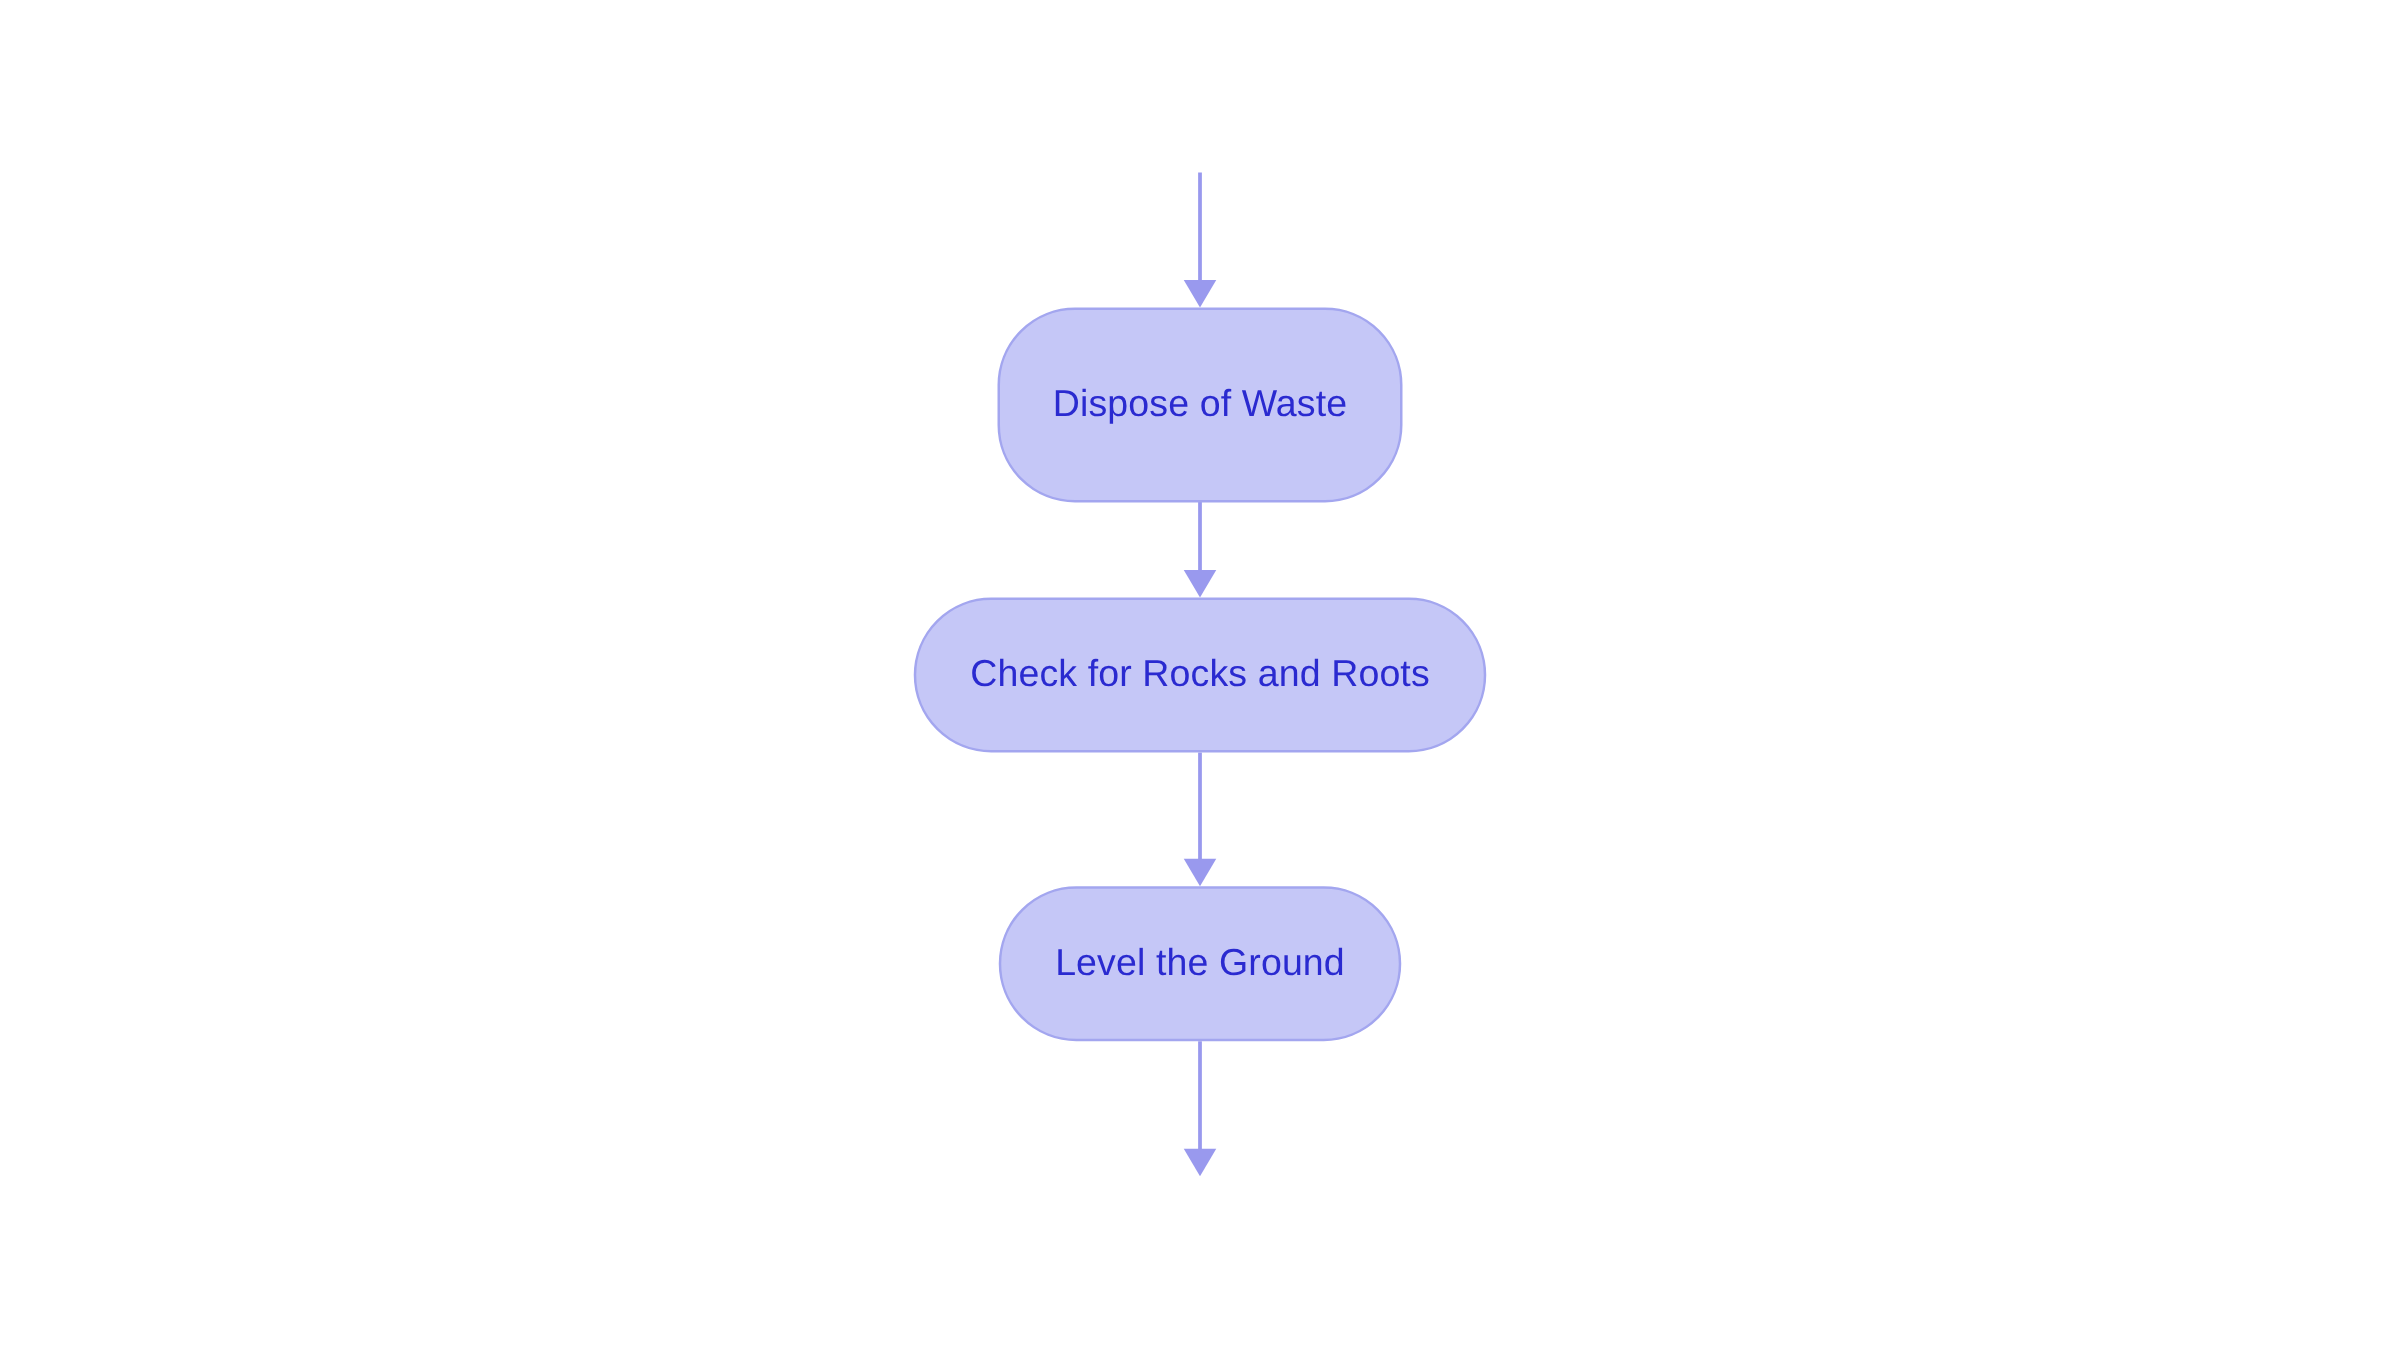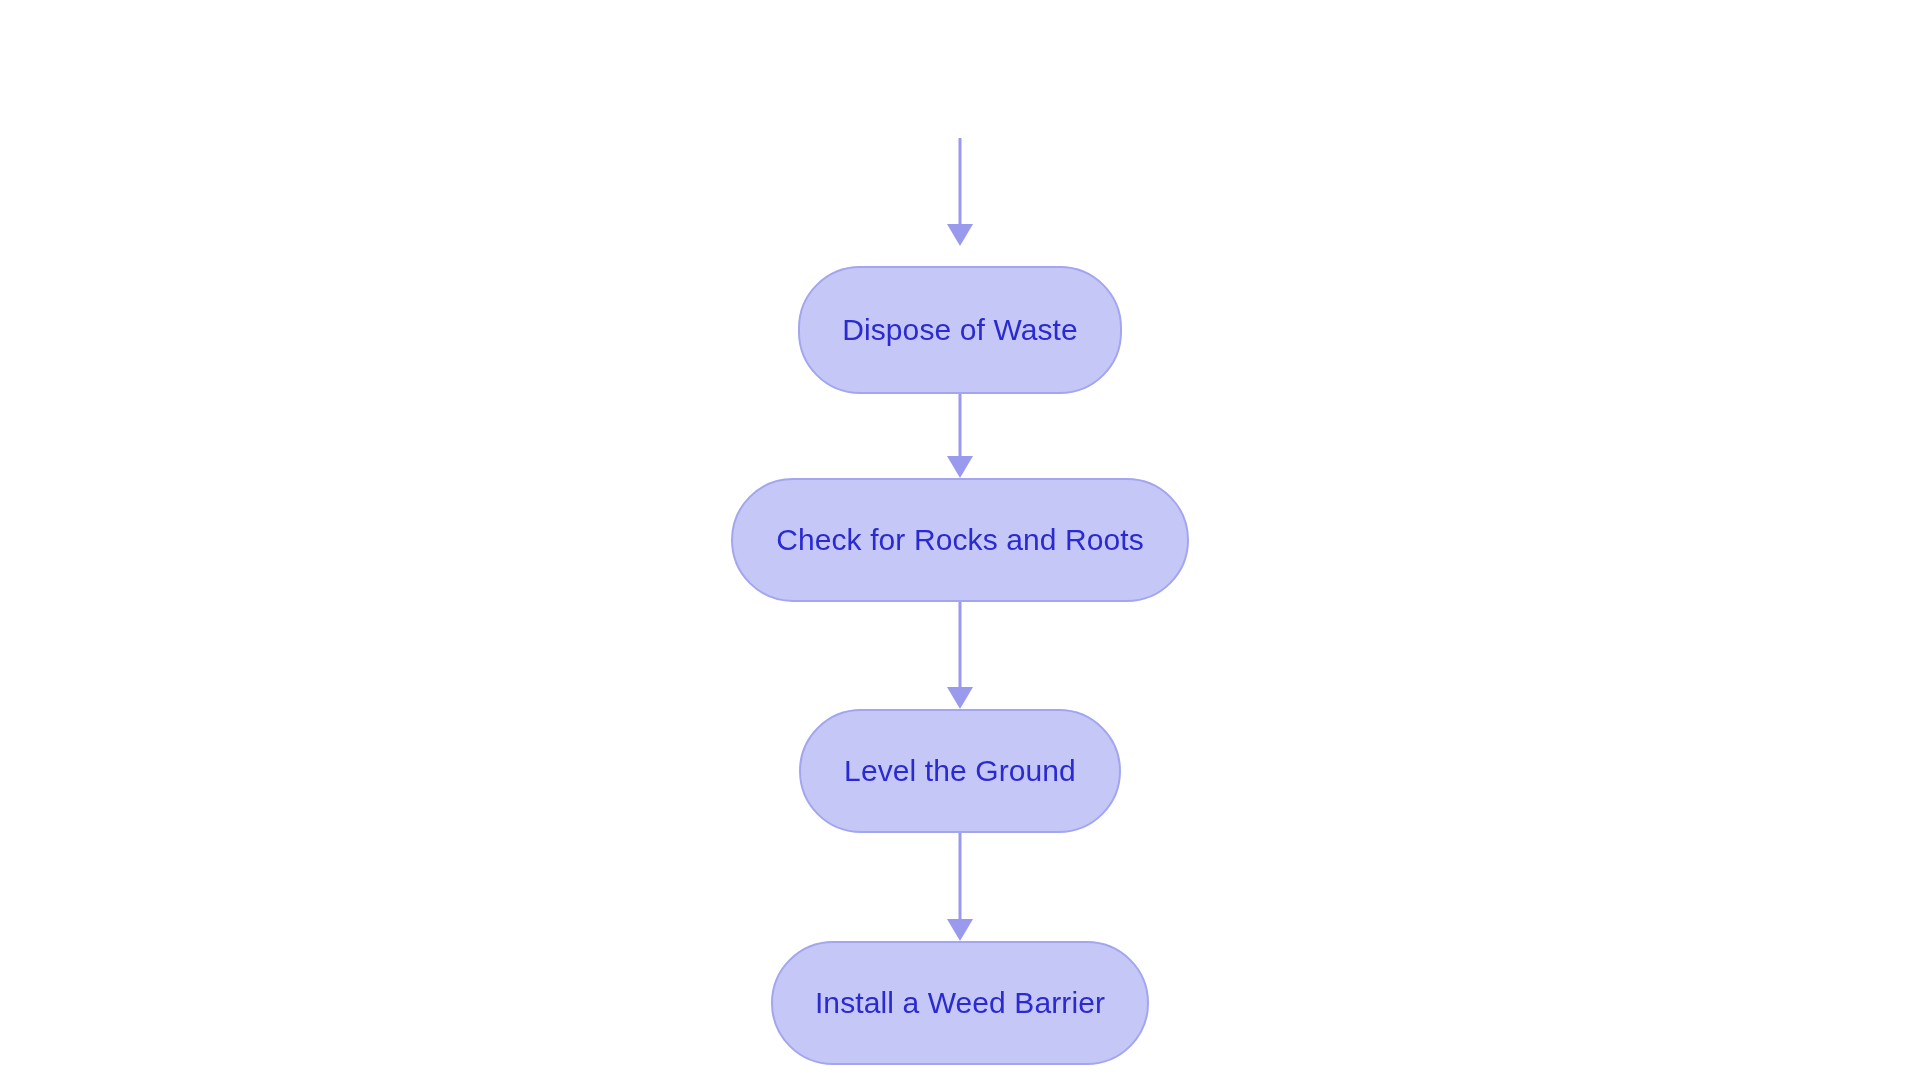--- a/index.html
+++ b/index.html
@@ -81,25 +81,22 @@
         <line x1="15" y1="0" x2="15" y2="87" stroke="#9999ee" stroke-width="3"></line>
         <polygon points="2,85 28,85 15,107" fill="#9999ee"></polygon>
       </svg>
     </div>
     <div class="flow-connector" style="top: 833px; height: 108px;">
       <svg viewBox="0 0 30 108" preserveAspectRatio="none">
         <line x1="15" y1="0" x2="15" y2="88" stroke="#9999ee" stroke-width="3"></line>
         <polygon points="2,86 28,86 15,108" fill="#9999ee"></polygon>
       </svg>
     </div>
-    <div class="flow-node" style="left: 960px; top: 246px; width: 324px; height: 128px; border-radius: 62px; background: rgb(197, 199, 247); border-color: rgb(163, 166, 239); margin-top: 20px;">
+    <div class="flow-node" style="left: 960px; top: 246px; width: 324px; height: 156px; border-radius: 62px; background: rgb(197, 199, 247); border-color: rgb(163, 166, 239);">
       <span class="flow-node-label" style="color: rgb(42, 42, 208);">Dispose of Waste</span>
     </div>
     <div class="flow-node" style="left: 960px; top: 478px; width: 458px; height: 124px; border-radius: 62px; background: rgb(197, 199, 247); border-color: rgb(163, 166, 239);">
       <span class="flow-node-label" style="color: rgb(42, 42, 208);">Check for Rocks and Roots</span>
     </div>
     <div class="flow-node" style="left: 960px; top: 709px; width: 322px; height: 124px; border-radius: 62px; background: rgb(197, 199, 247); border-color: rgb(163, 166, 239);">
       <span class="flow-node-label" style="color: rgb(42, 42, 208);">Level the Ground</span>
     </div>
-    <div class="flow-node" style="left: 960px; top: 941px; width: 378px; height: 124px; border-radius: 62px; background: rgb(197, 199, 247); border-color: rgb(163, 166, 239);">
-      <span class="flow-node-label" style="color: rgb(42, 42, 208);">Install a Weed Barrier</span>
-    </div>
   </div>
 
 </body></html>

